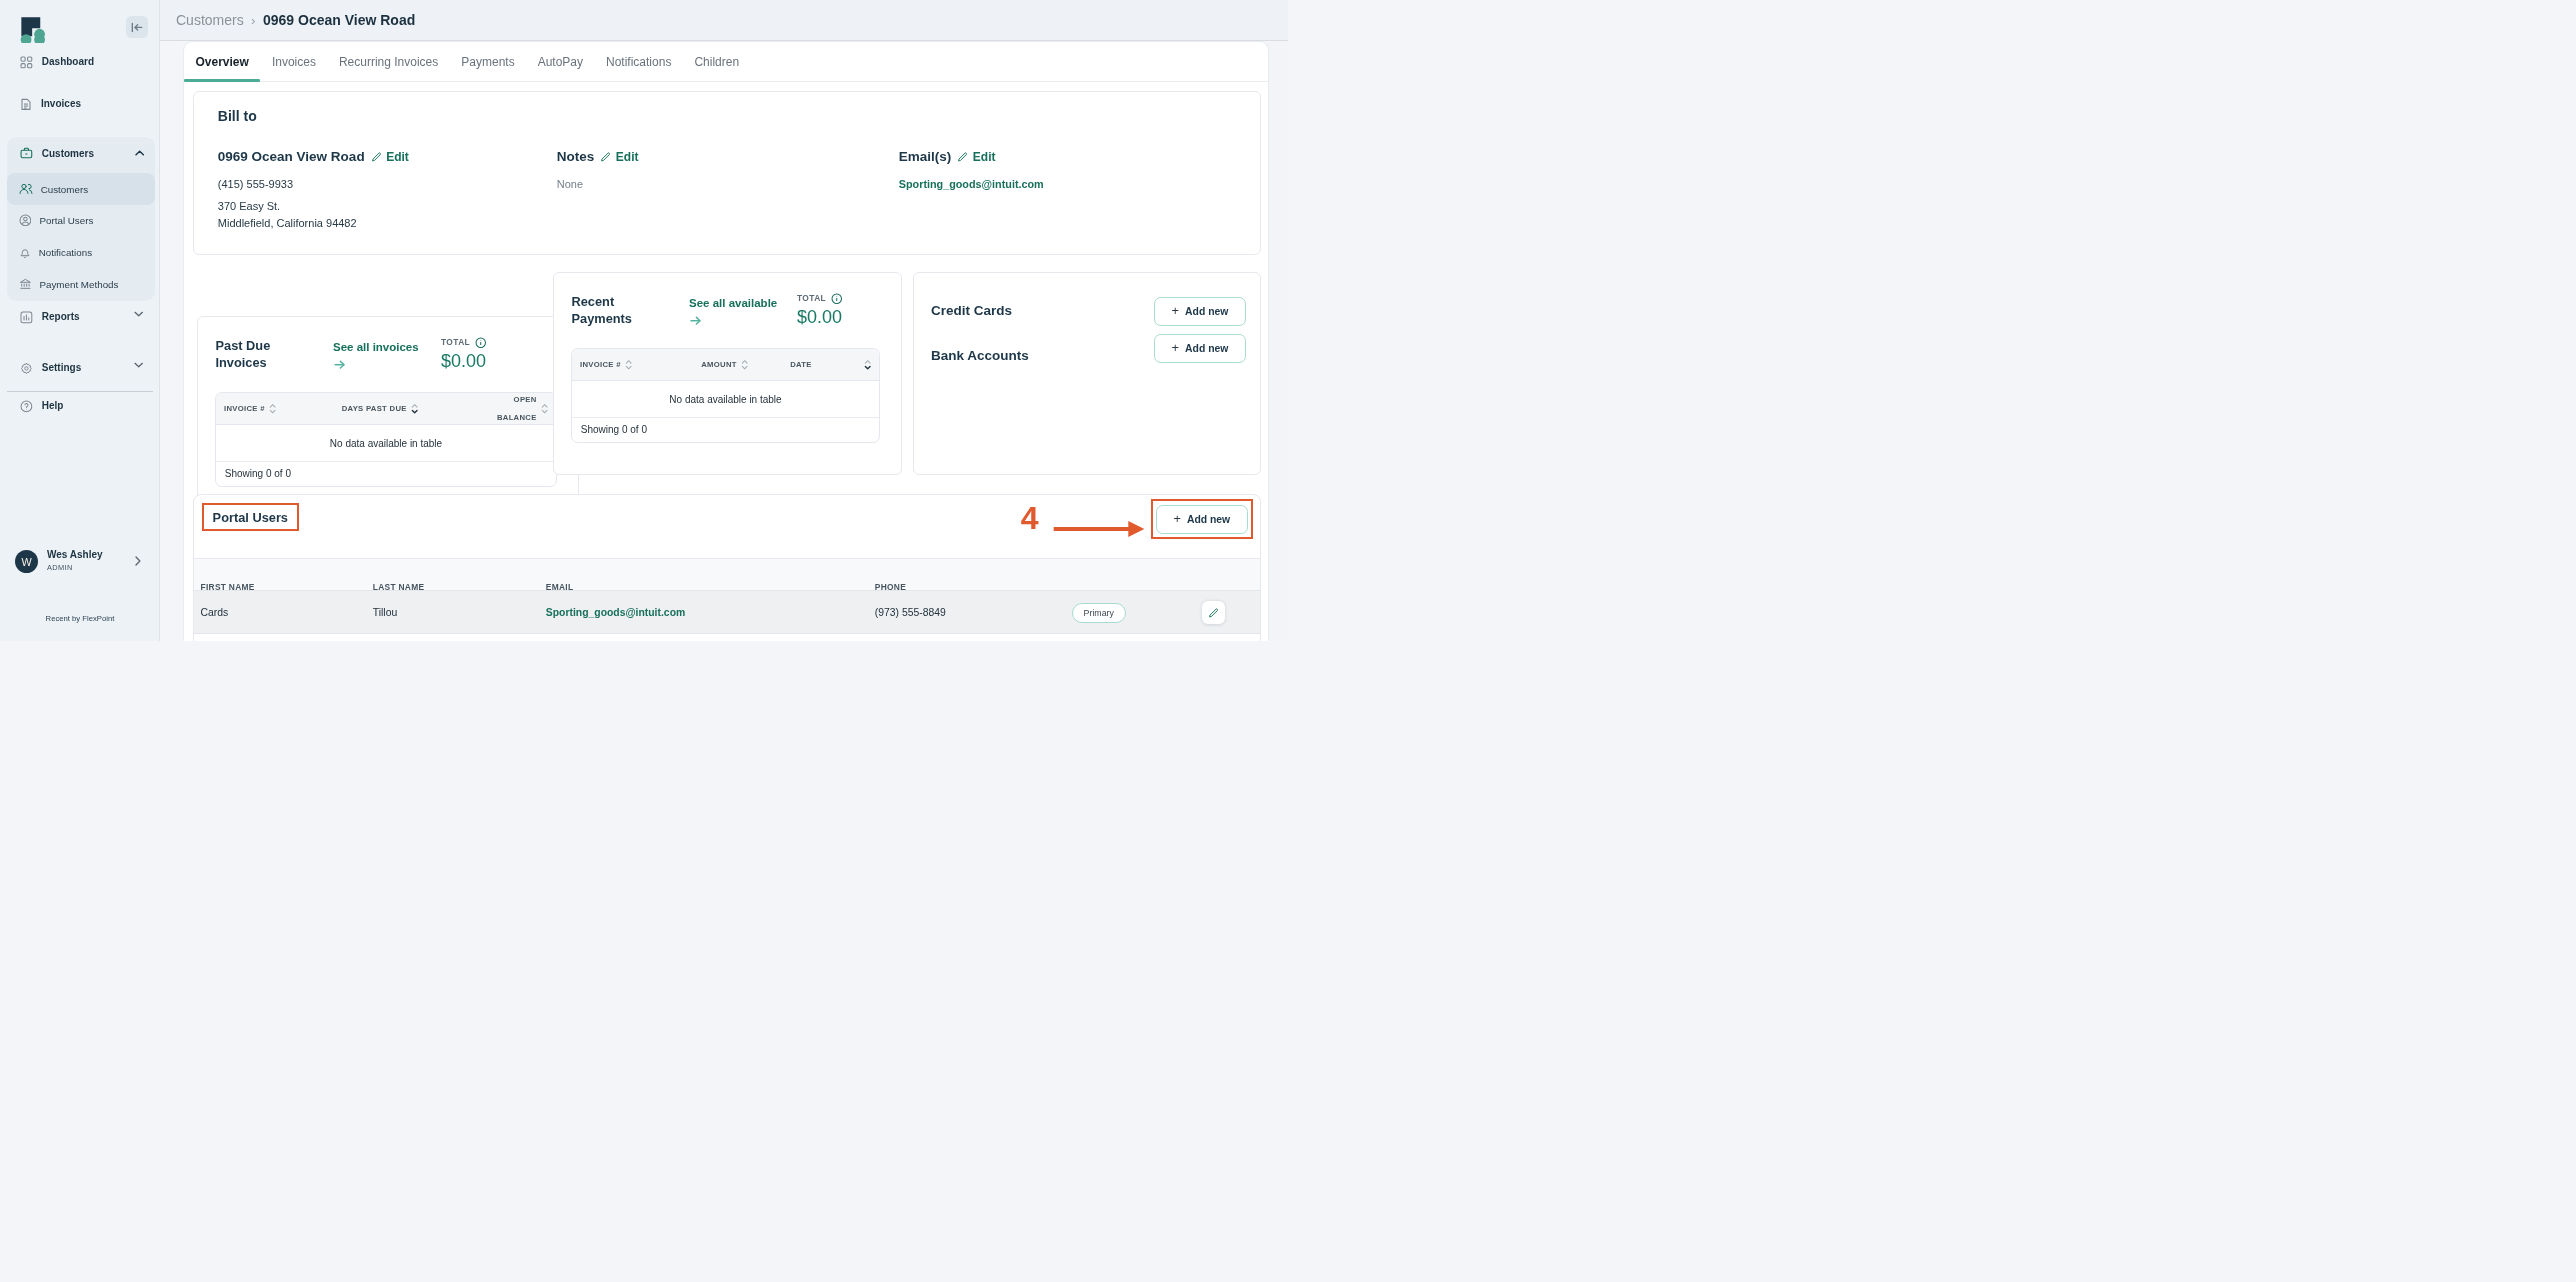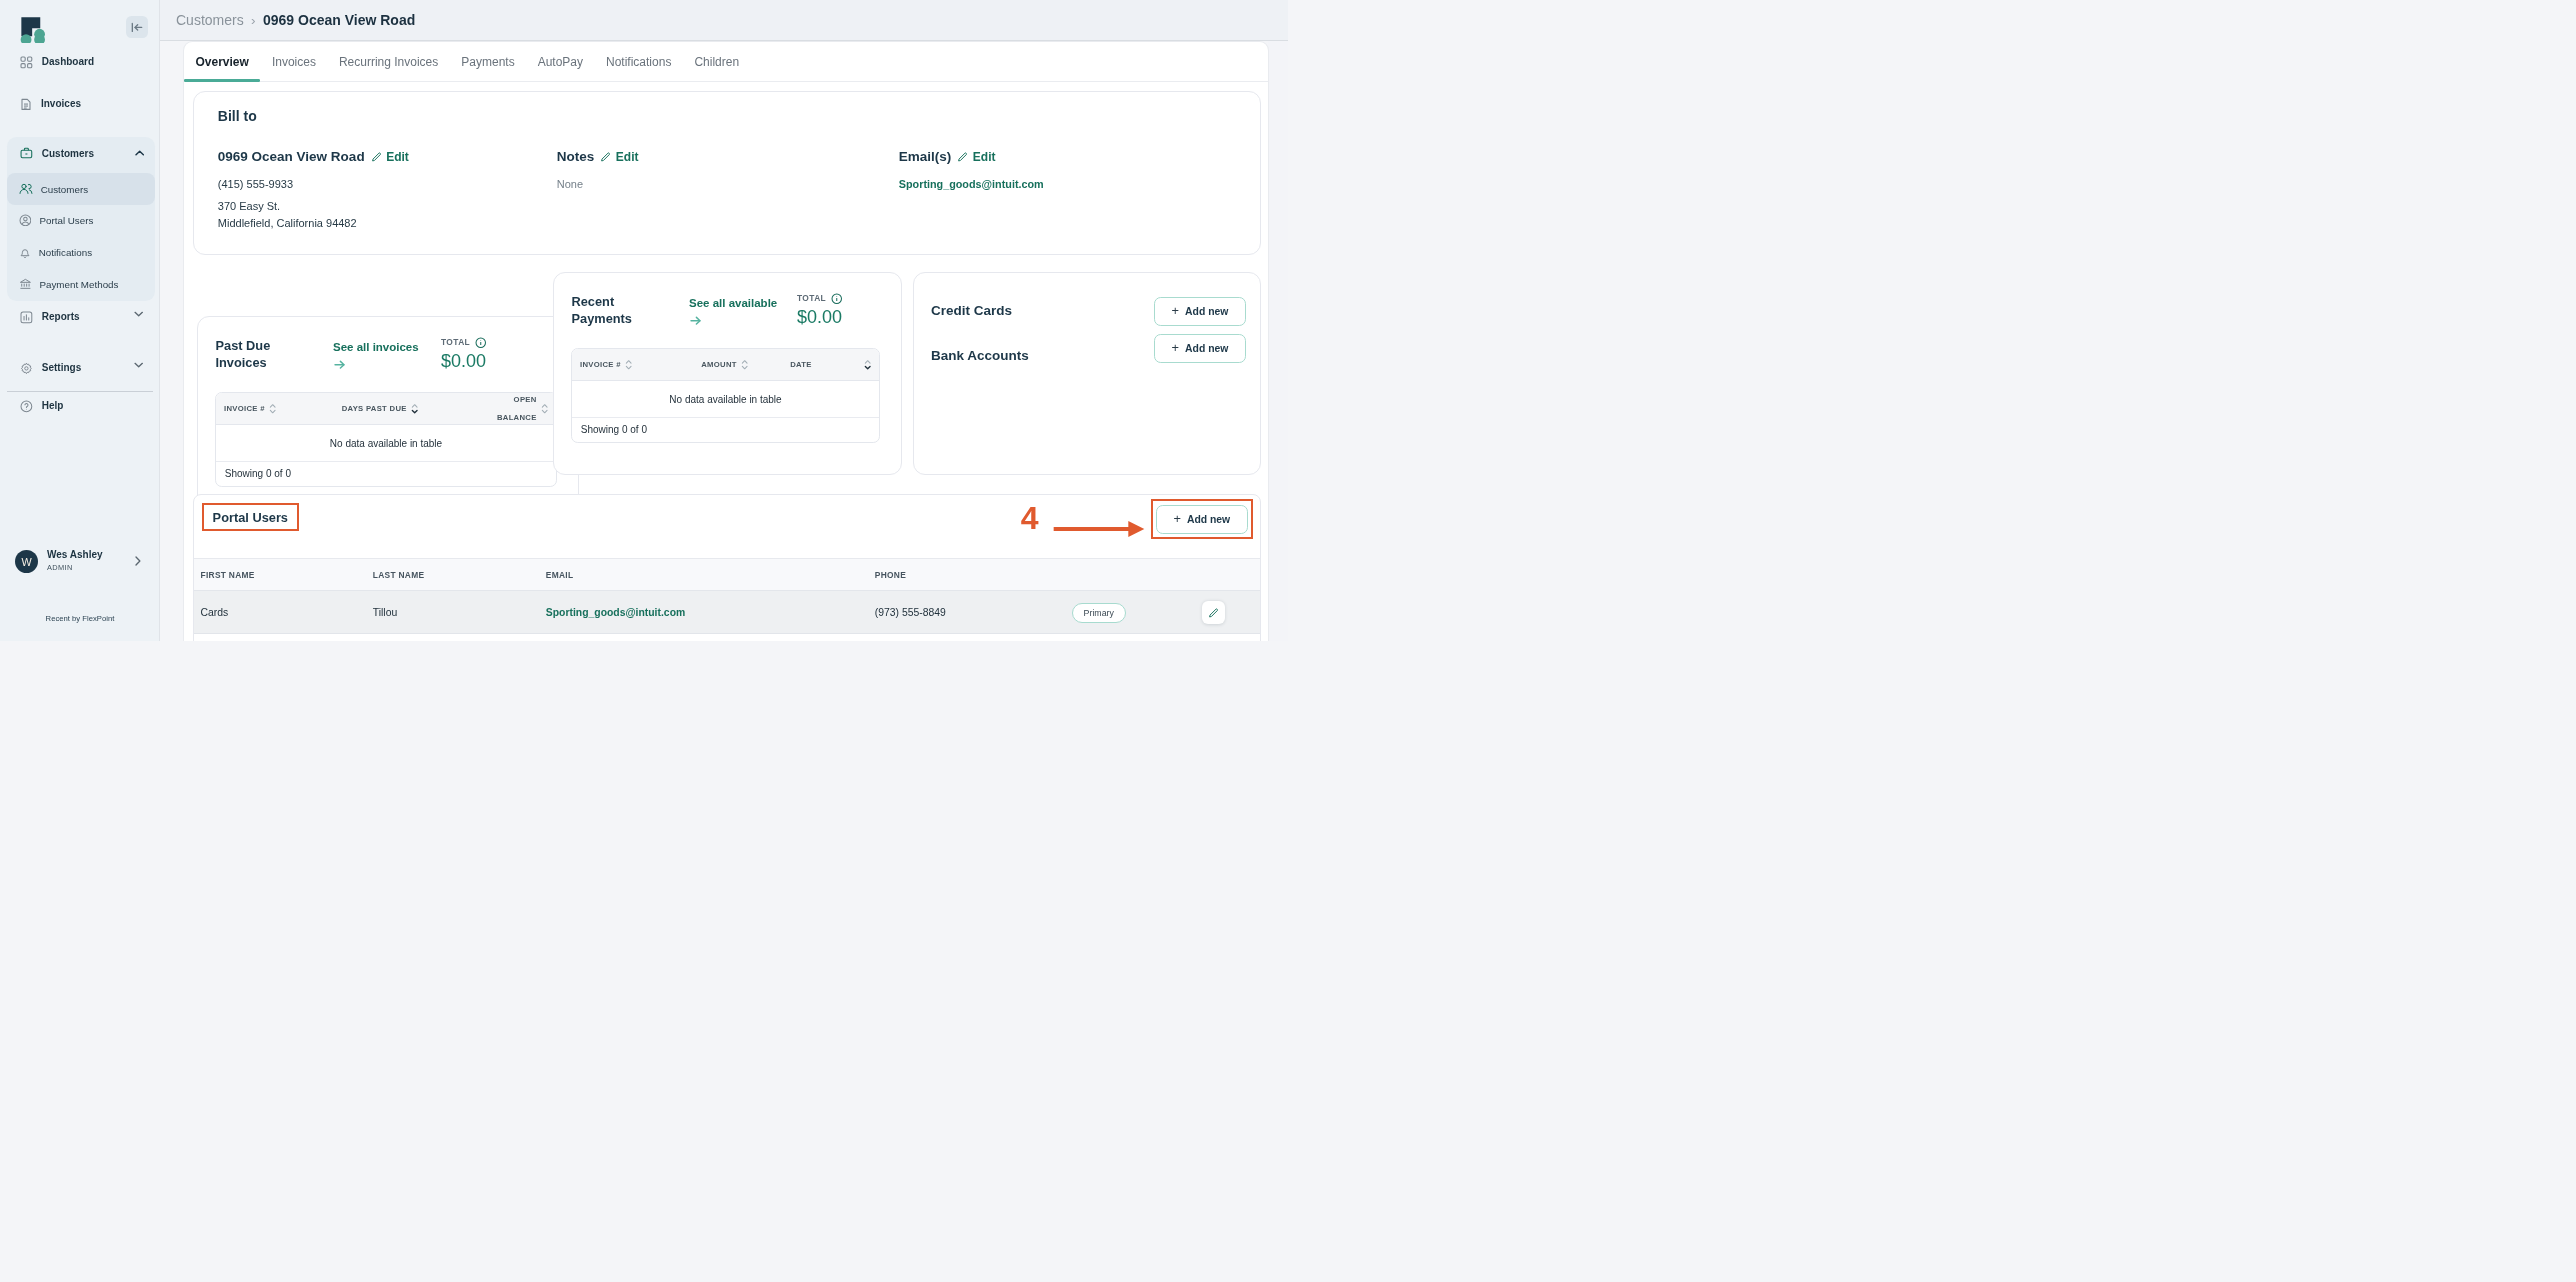--- a/index.html
+++ b/index.html
@@ -57,21 +57,21 @@
                   background:#f3f4f8; z-index:1; }
 
   .tabbar { position:relative; height:40px; border-bottom:0.7px solid #eaecf0;
             display:flex; align-items:stretch; }
   .tab { display:flex; align-items:center; padding:0 11.5px; font-size:12px; color:#6a737c;
          position:relative; cursor:pointer; }
   .tab.active { color:#17222b; font-weight:700; }
   .tab.active::after { content:''; position:absolute; left:0; right:0; bottom:-0.7px;
                        height:2.7px; background:#4aab97; border-radius:1.3px; }
 
-  .card { position:absolute; background:#fff; border:0.7px solid #e6e8ee; border-radius:12px; }
+  .card { position:absolute; background:#fff; border:0.7px solid #e6e8ee; border-radius:6px; }
 
   
   .bill-card { left:8.8px; top:49px; width:1068px; height:164px; }
   .bill-title { position:absolute; left:24px; top:16px; font-size:14px; font-weight:700; color:#1d3748; }
   .bill-col { position:absolute; top:57px; }
   .bill-col.c1 { left:24px; }  .bill-col.c2 { left:363px; }  .bill-col.c3 { left:705px; }
   .edit-row { display:flex; align-items:center; gap:6px; }
   .edit-row .head { font-size:13.5px; font-weight:700; color:#1d3748; }
   .edit-link { display:flex; align-items:center; gap:4px; font-size:12px; font-weight:700;
                color:#17705c; cursor:pointer; }
@@ -120,21 +120,21 @@
                  padding:4.7px 8.8px; background:#fff; }
   .pu-title { font-size:12.8px; font-weight:700; color:#1d3748; }
   .annot-num { position:absolute; left:827px; top:5.4px; font-size:32px; font-weight:700;
                color:#e05a2e; }
   .annot-arrow { position:absolute; left:858px; top:24px; width:94px; height:20px; }
   .annot-box { position:absolute; left:957px; top:4px; width:102px; height:40px;
                border:2.7px solid #e05a2e; display:flex; align-items:center; justify-content:center; }
   .annot-box .add-btn { position:static; }
   .pu-head { position:absolute; left:0; top:63px; width:100%; height:33px; background:#f8f9fb;
              border-top:0.7px solid #e7e9ee; border-bottom:0.7px solid #e3e6eb; }
-  .pu-col { position:absolute; top:0; height:100%; display:flex; align-items:center;
+  .pu-col { position:absolute; top:12px; height:100%; display:flex; align-items:center;
             font-size:8.4px; font-weight:700; letter-spacing:0.3px; color:#46545f; }
   .pu-row { position:absolute; left:0; top:96px; width:100%; height:43px; background:#eef0f2;
             border-bottom:0.7px solid #e2e5ea; }
   .pu-cell { position:absolute; top:0; height:100%; display:flex; align-items:center;
              font-size:10.4px; color:#22323d; }
   .col1 { left:6.7px; }  .col2 { left:179px; }  .col3 { left:352px; }  .col4 { left:681px; }
   .pu-mail { color:#17705c; font-weight:700; font-size:10.4px; cursor:pointer; }
   .badge { position:absolute; left:878px; top:11.5px; height:20px; padding:0 10.8px;
            border:1px solid #a7dbcf; border-radius:10px; background:#fff; display:flex;
            align-items:center; font-size:8.8px; color:#3c4a54; }

